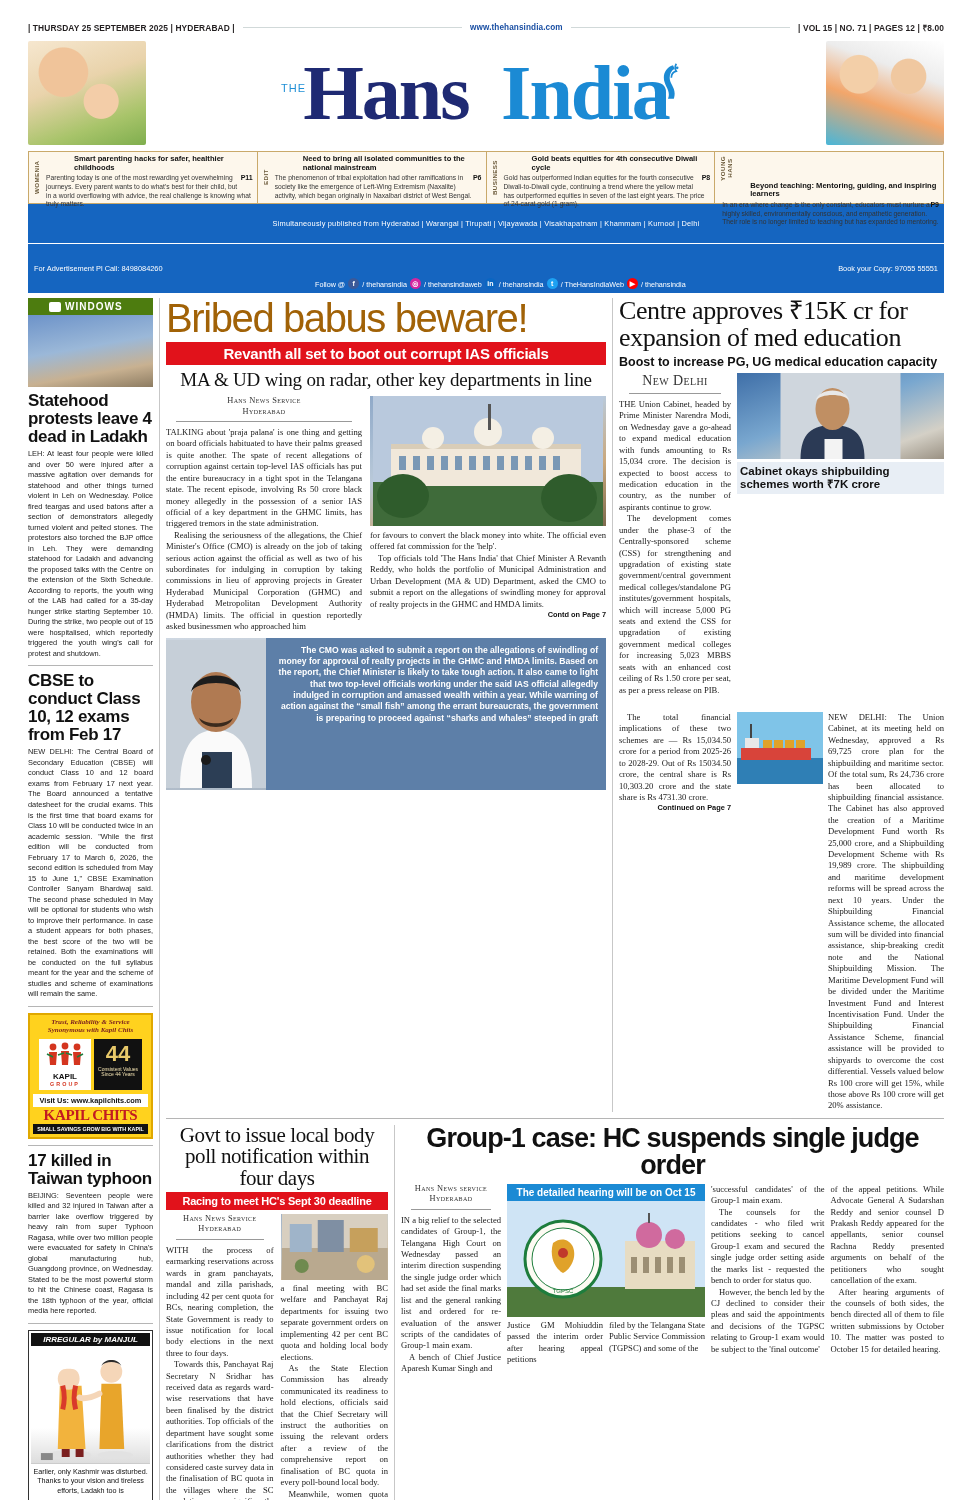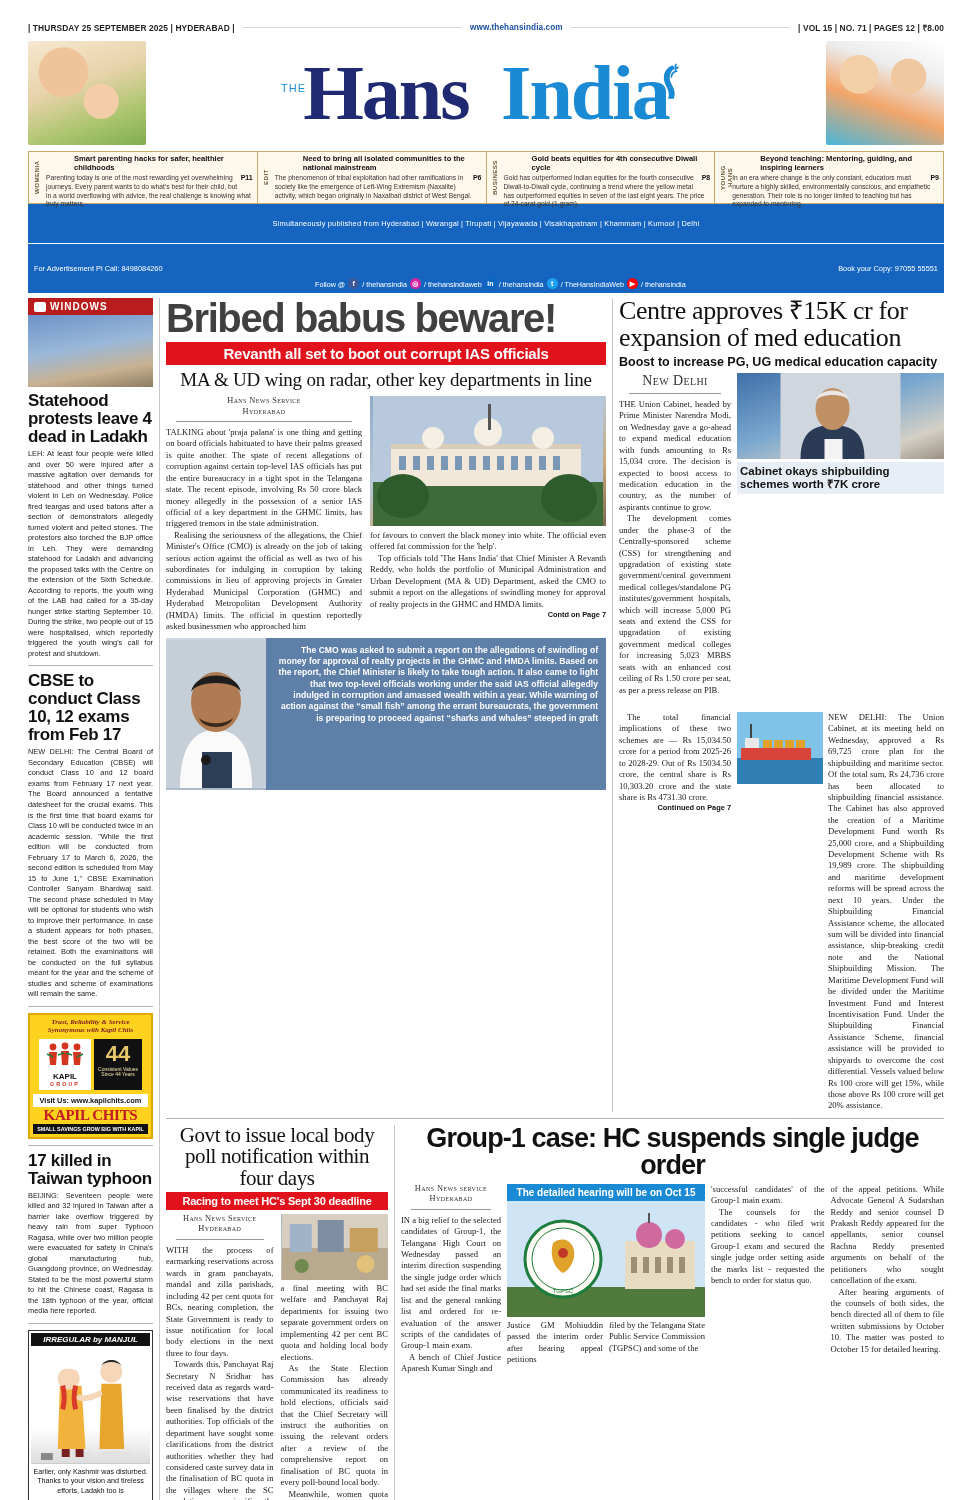--- a/index.html
+++ b/index.html
@@ -33,21 +33,21 @@
     position:absolute; left:calc(50% - 205px); top:26px; letter-spacing:1px; }
   .mh-word { font-family:"Liberation Serif", serif; font-weight:700; font-size:78px; line-height:.95;
     letter-spacing:-2px; display:inline-block; }
   .mh-hans { color:#1f2a73; }
   .mh-india { color:#1b8ad4; margin-left:28px; }
   .mh-swan { position:absolute; right: 136px; top:6px; width:34px; height:40px; }
 
   
   .teasers { display:flex; border:1px solid #c9a96a; background:#fdf7ec; height:53px; margin-top:2px; }
   .teaser { flex:1; display:flex; border-right:1px solid #c9a96a; padding:3px 4px; }
-  .teaser:last-child { border-right:none; }
+  .teaser:last-child { border-right:none;flex-direction:column; }
   .teaser .vtag { writing-mode: vertical-rl; transform: rotate(180deg);
     font-size:6.2px; font-weight:700; color:#6b5a3a; letter-spacing:.4px; text-align:center;
     width:10px; flex:0 0 10px; padding:1px 0; }
   .teaser .tbody { flex:1; padding-left:3px; }
   .teaser h4 { font-size:7.6px; font-weight:700; color:#111; line-height:1.15; margin-bottom:2px;margin-left:28px; }
   .teaser p { font-size:6.7px; color:#333; line-height:1.28; }
   .teaser .pg { float:right; font-weight:700; color:#111; font-size:7px; }
 
   
   .bluebar1 { background:#1565c0; color:#fff; text-align:center; font-size:7.4px; padding:15px 0; letter-spacing:.2px;}
@@ -58,34 +58,34 @@
     justify-content:center; font-size:7px; font-weight:700; color:#fff; }
   .s-fb{background:#3b5998}.s-ig{background:#d6249f}.s-in{background:#0a66c2}
   .s-tw{background:#1da1f2}.s-yt{background:#ff0000}
 
   
   .grid { display:flex; gap:6px; margin-top:5px; }
   .colL { width:125px; flex:0 0 125px; }
   .colC { flex:1; }
   .rule-v { width:1px; background:#c7c7c7; }
 
-  .kicker-blue { background:#b91c1c; color:#fff; font-weight:700; font-size:10px;
-    padding:3px 6px; display:flex; align-items:center; gap:4px; letter-spacing:1px;}
+  .kicker-blue { background:#4d7c0f; color:#fff; font-weight:700; font-size:10px;
+    padding:3px 21px; display:flex; align-items:center; gap:4px; letter-spacing:1px;}
   .sq { width:12px; height:10px; background:#fff; border-radius:2px; display:inline-block;}
   .photo { background:linear-gradient(170deg,#6d93c9,#9bb8d8 45%,#c8b191 75%,#8d7c62); }
 
   h2.lead { font-family:"Liberation Sans", sans-serif; font-weight:700; font-size:17px;
     line-height:1.06; color:#111; margin:5px 0 3px; letter-spacing:-.3px;}
   p.body { font-size:7.4px; line-height:1.42; color:#1a1a1a; text-align:justify; }
   p.body.serif { font-family:"Liberation Serif", serif; font-size:8.6px; line-height:1.33; }
   .hr { height:1px; background:#b5b5b5; margin:6px 0; }
 
   
-  .hl-main { font-family:"Liberation Sans", sans-serif; font-weight:700; font-size:40px;
-    line-height:1; letter-spacing:-1.4px; color:#404040; }
+  .hl-main { font-family:"Liberation Sans", sans-serif; font-weight:400; font-size:40px;
+    line-height:1; letter-spacing:-1.4px; color:#a16207; }
   .redbar { background:#e1121b; color:#fff; font-weight:700; font-size:15px; text-align:center;
     padding:3px 6px; margin-top:4px; letter-spacing:-.2px;}
   .subhl { font-family:"Liberation Serif", serif; font-size:19px; text-align:center; color:#111;
     margin-top:4px; letter-spacing:-.2px;}
   .byline { font-family:"Liberation Serif", serif; font-variant:small-caps; font-size:8.4px;
     text-align:center; color:#333; line-height:1.25; letter-spacing:.4px;}
   .byline-rule { border-bottom:1px solid #999; margin:4px 10px 5px; }
   .dateline { font-family:"Liberation Serif", serif; font-variant:small-caps; font-size:14px;
     text-align:center; color:#333; letter-spacing:.4px; }
 
@@ -465,20 +465,21 @@
                 </svg>
               </div>
               <div style="display:flex;gap:6px;margin-top:3px">
                 <p class="body serif" style="flex:1">Justice GM Mohiuddin passed the interim order after hearing appeal petitions</p>
                 <p class="body serif" style="flex:1">filed by the Telangana State Public Service Commission (TGPSC) and some of the</p>
               </div>
             </div>
             <div style="flex:1">
               <p class="body serif">'successful candidates' of the Group-1 main exam.</p>
               <p class="body serif" style="text-indent:8px">The counsels for the candidates - who filed writ petitions seeking to cancel Group-1 exam and secured the single judge order setting aside the marks list - requested the bench to order for status quo.</p>
+              <p class="body serif" style="text-indent:8px">However, the bench led by the CJ declined to consider their pleas and said the appointments and decisions of the TGPSC relating to Group-1 exam would be subject to the 'final outcome'</p>
             </div>
             <div style="flex:1">
               <p class="body serif">of the appeal petitions. While Advocate General A Sudarshan Reddy and senior counsel D Prakash Reddy appeared for the appellants, senior counsel Rachna Reddy presented arguments on behalf of the petitioners who sought cancellation of the exam.</p>
               <p class="body serif" style="text-indent:8px">After hearing arguments of the counsels of both sides, the bench directed all of them to file written submissions by October 10. The matter was posted to October 15 for detailed hearing.</p>
             </div>
           </div>
         </div>
       </div>
 
     </div>

